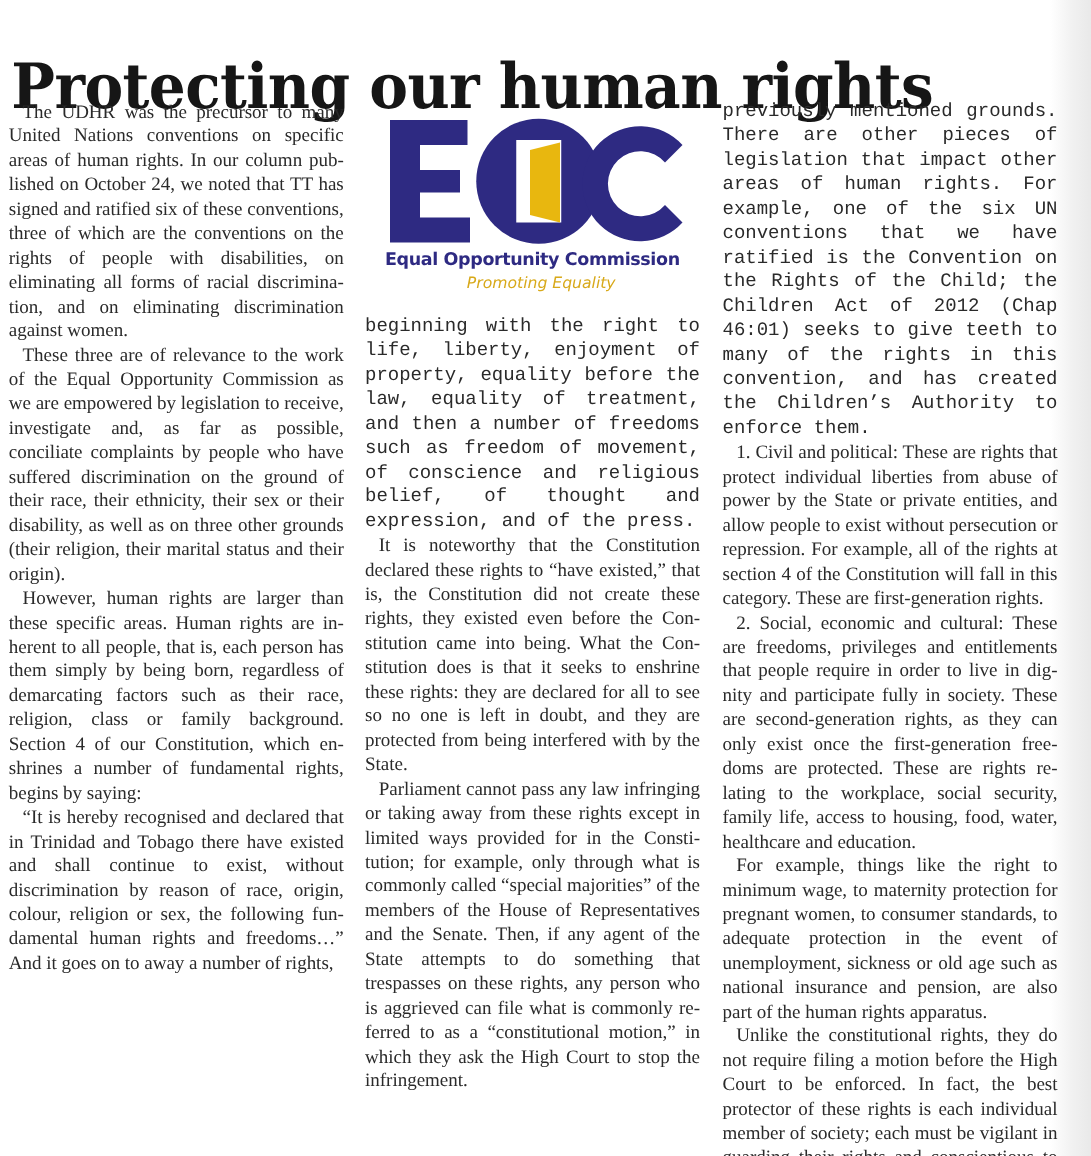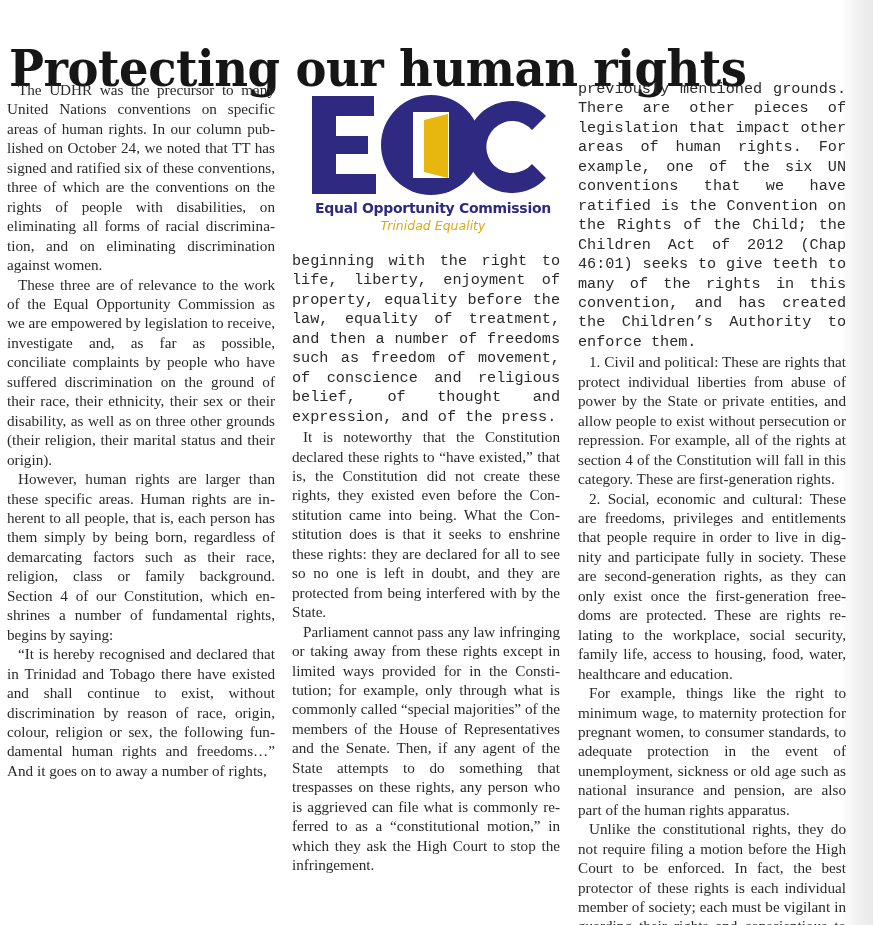--- a/index.html
+++ b/index.html
@@ -32,21 +32,21 @@
   .col p { margin:0; text-indent:11px; }
   .col p.noindent { text-indent:0;font-family:Liberation Mono, monospace; }
   .col1 { left:7px; width:268px; }
   .col1 .lead { font-weight:bold; color:#222; }
   .col2 { left:292px; width:268px; top:252px; }
   .col3 { left:578px; width:268px; }
   .logo {
     position:absolute; left:308px; top:88px; width:250px; height:150px;
   }
   .logo-org {
-    position:absolute; left:0; top:112px; width:250px; text-align:center;
+    position:absolute; left:0; top:112px; width:250px; 
     font-family: "DejaVu Sans", sans-serif; font-weight:bold;
     font-size:14px; color:#2e2a82; letter-spacing:-0.3px;
   }
   .logo-tag {
     position:absolute; left:0; top:130px; width:250px; text-align:center;
     font-family: "DejaVu Sans", sans-serif; font-style:italic;
     font-size:12.5px; color:#d8a91a;
   }
 </style>
 </head>
@@ -68,21 +68,21 @@
 
     <circle cx="123" cy="57" r="50" fill="#2e2a82"></circle>
 
     <rect x="105" y="24" width="36" height="66" fill="#ffffff"></rect>
 
     <path d="M116 32 L140 26 L140 90 L116 84 Z" fill="#e8b70f"></path>
 
     <path d="M238 28 A46 46 0 1 0 238 90 L224 76 A26 26 0 1 1 224 42 Z" fill="#2e2a82"></path>
   </svg>
   <div class="logo-org">Equal Opportunity Commission</div>
-  <div class="logo-tag">Trinidad Equality</div>
+  <div class="logo-tag">Promoting Equality</div>
 </div>
 
 <div class="col col2">
   <p class="noindent">beginning with the right to life, liberty, enjoyment of property, equality before the law, equality of treatment, and then a number of freedoms such as freedom of movement, of conscience and religious belief, of thought and expression, and of the press.</p>
   <p>It is noteworthy that the Constitution declared these rights to “have existed,” that is, the Constitution did not create these rights, they existed even before the Con­stitution came into being. What the Con­stitution does is that it seeks to enshrine these rights: they are declared for all to see so no one is left in doubt, and they are protected from being interfered with by the State.</p>
   <p>Parliament cannot pass any law infring­ing or taking away from these rights except in limited ways provided for in the Consti­tution; for example, only through what is commonly called “special majorities” of the members of the House of Represen­tatives and the Senate. Then, if any agent of the State attempts to do something that trespasses on these rights, any person who is aggrieved can file what is commonly re­ferred to as a “constitutional motion,” in which they ask the High Court to stop the infringement.</p>
 </div>
 
 <div class="col col3">
   <p class="noindent">previously mentioned grounds. There are other pieces of legislation that impact oth­er areas of human rights. For example, one of the six UN conventions that we have ratified is the Convention on the Rights of the Child; the Children Act of 2012 (Chap 46:01) seeks to give teeth to many of the rights in this convention, and has created the Children’s Authority to enforce them.</p>

